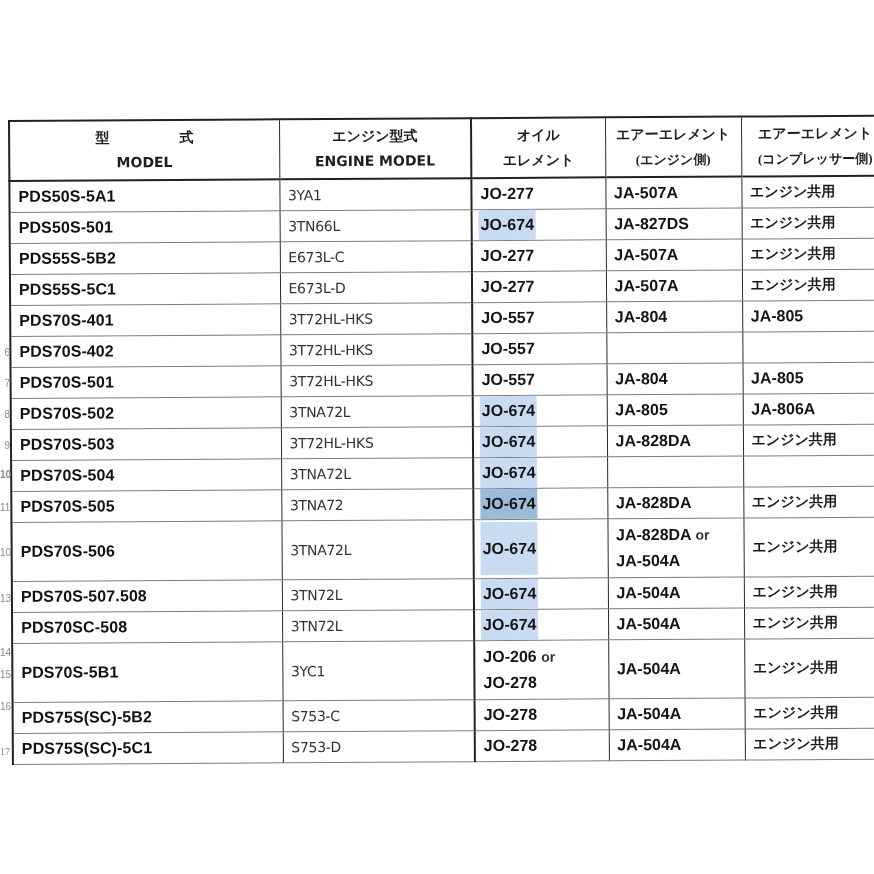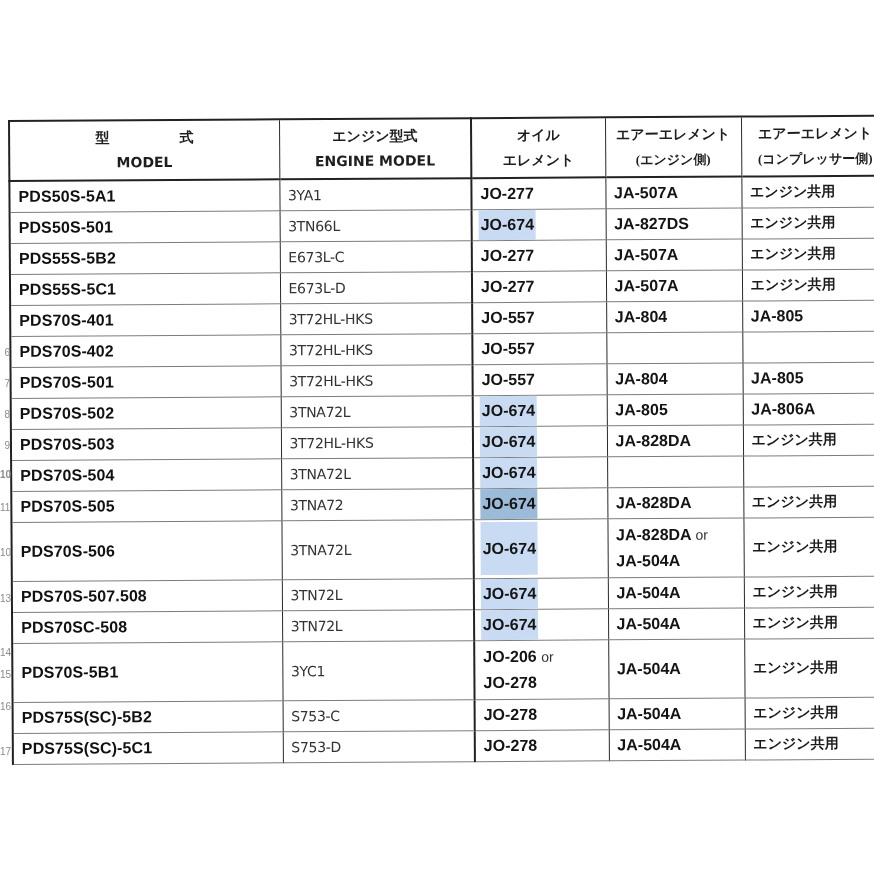--- a/index.html
+++ b/index.html
@@ -103,21 +103,21 @@
     }
     .hl {
       background: #c9dbf2;
       padding: 18px 2px;
       margin-left: -2px;
     }
     .hl.dark {
       background: #9cbbd9;
     }
     .or {
-      font-weight: normal;
+      font-weight: bold;
       font-size: 14px;
       color: #333;
     }
     .jp {
       font-family: "DejaVu Sans", sans-serif;
       font-weight: bold;
       font-size: 14px;
       color: #1a1a1a;
     }
     .hdr-line { display: block; }
@@ -292,15 +292,15 @@
       <div class="rownum" style="top: 257.5px;">7</div>
       <div class="rownum" style="top: 288.5px;">8</div>
       <div class="rownum" style="top: 319.5px;">9</div>
       <div class="rownum" style="top: 349px; font-weight: bold;">10</div>
       <div class="rownum" style="top: 381.5px;">11</div>
       <div class="rownum" style="top: 427px;">10</div>
       <div class="rownum" style="top: 472.5px;">13</div>
       <div class="rownum" style="top: 499px; margin-top: 28px;">14</div>
       <div class="rownum" style="top: 549px;">15</div>
       <div class="rownum" style="top: 581px;">16</div>
-      <div class="rownum" style="top: 625.5px;">17</div>
+      <div class="rownum" style="top: 625.5px; font-family: Liberation Serif, serif;">17</div>
     </div>
 </div>
 
 </body></html>

